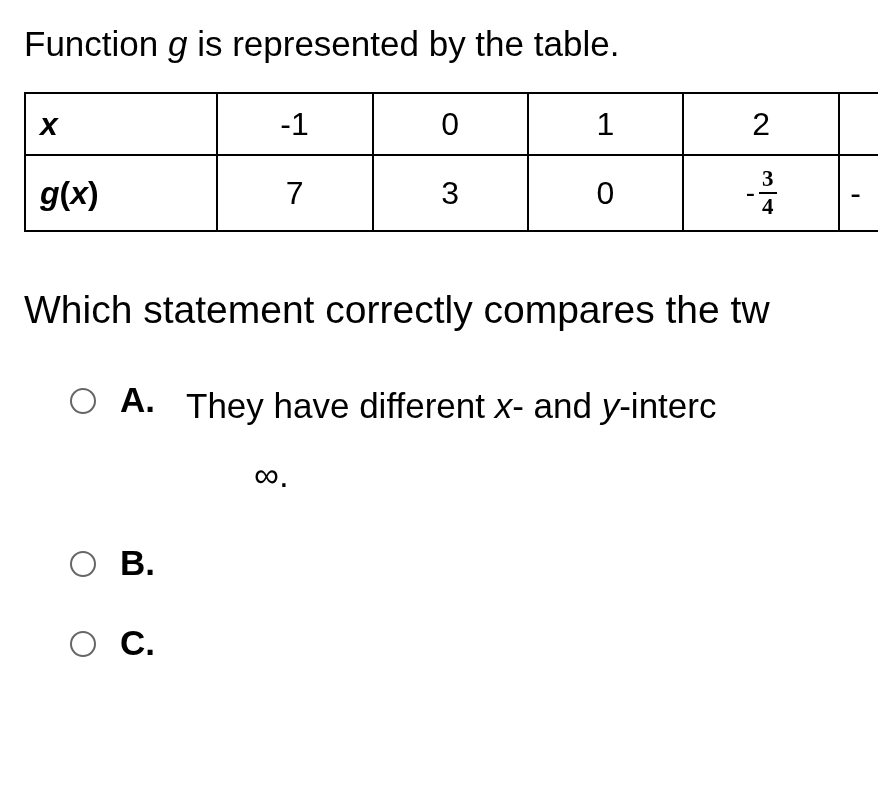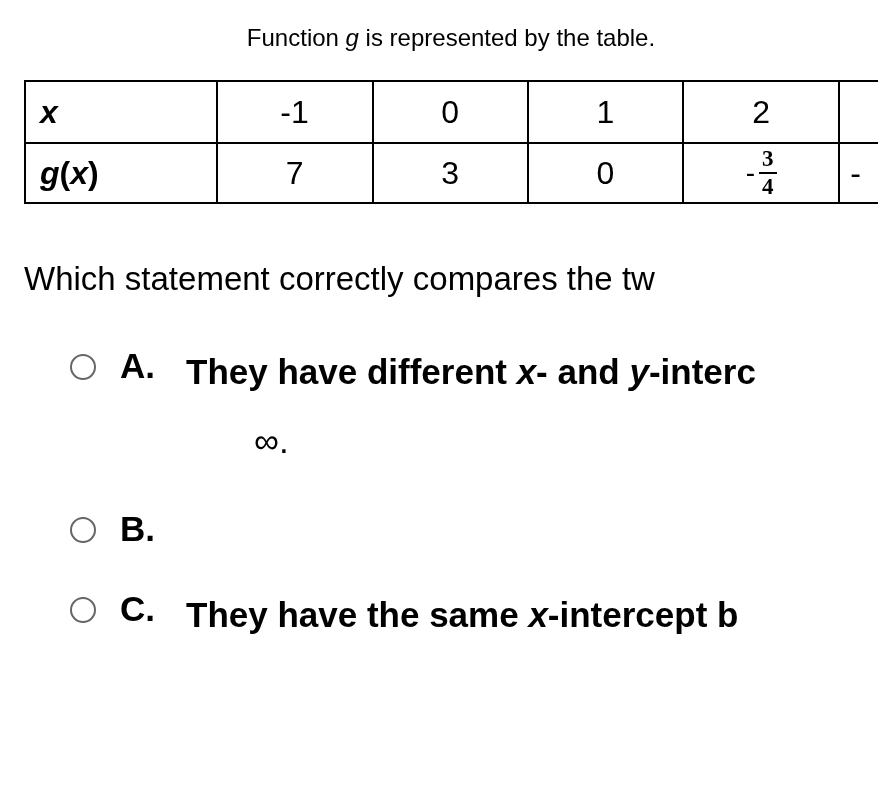--- a/index.html
+++ b/index.html
@@ -12,23 +12,22 @@
       width: 878px;
       height: 797px;
       overflow: hidden;
       background: #fff;
       color: #000;
     }
     .container {
       padding: 24px 0 0 24px;
     }
     .intro {
-      font-size: 24px;
+      font-size: 35px;
       margin-bottom: 28px;
-      text-align: center;
     }
     .intro .fn {
       font-style: italic;
     }
     table {
       border-collapse: collapse;
       font-size: 32px;
       margin-bottom: 56px;
     }
     td {
@@ -80,21 +79,21 @@
       padding: 0 3px 1px 3px;
     }
     .frac .den {
       border-top: 2px solid #000;
       padding: 1px 3px 0 3px;
     }
     .neg-sign {
       font-size: 28px;
     }
     .question {
-      font-size: 33px;
+      font-size: 39px;
       margin-bottom: 48px;
     }
     .options {
       padding-left: 46px;
     }
     .option {
       display: flex;
       align-items: flex-start;
       font-size: 35px;
       margin-bottom: 40px;
@@ -108,33 +107,32 @@
       margin-right: 24px;
       margin-top: 8px;
     }
     .letter {
       font-weight: bold;
       margin-right: 28px;
       min-width: 38px;
     }
     .opt-text {
       line-height: 1.5;
-      font-weight: bold;
     }
     .opt-text .xvar, .opt-text .yvar {
       font-style: italic;
     }
     .infinity-line {
       font-size: 35px;
       padding-left: 184px;
       margin-top: -18px;
       margin-bottom: 48px;
     }
     tr.gx-row td {
-      height: 60px;
+      height: 76px;
       border-radius: 6px;
     }
   </style>
 </head>
 <body>
 
 <div class="container">
 
   <p class="intro">
     <span>Function </span><span class="fn">g</span><span> is represented by the table.</span>
@@ -186,20 +184,17 @@
     <div class="infinity-line">∞.</div>
 
     <div class="option">
       <span class="radio"></span>
       <span class="letter">B.</span>
     </div>
 
     <div class="option">
       <span class="radio"></span>
       <span class="letter">C.</span>
-      <span class="opt-text">
-        <span>They have the same </span><span class="xvar">x</span><span>-intercept b</span>
-      </span>
     </div>
 
   </div>
 
 </div>
 
 </body></html>

